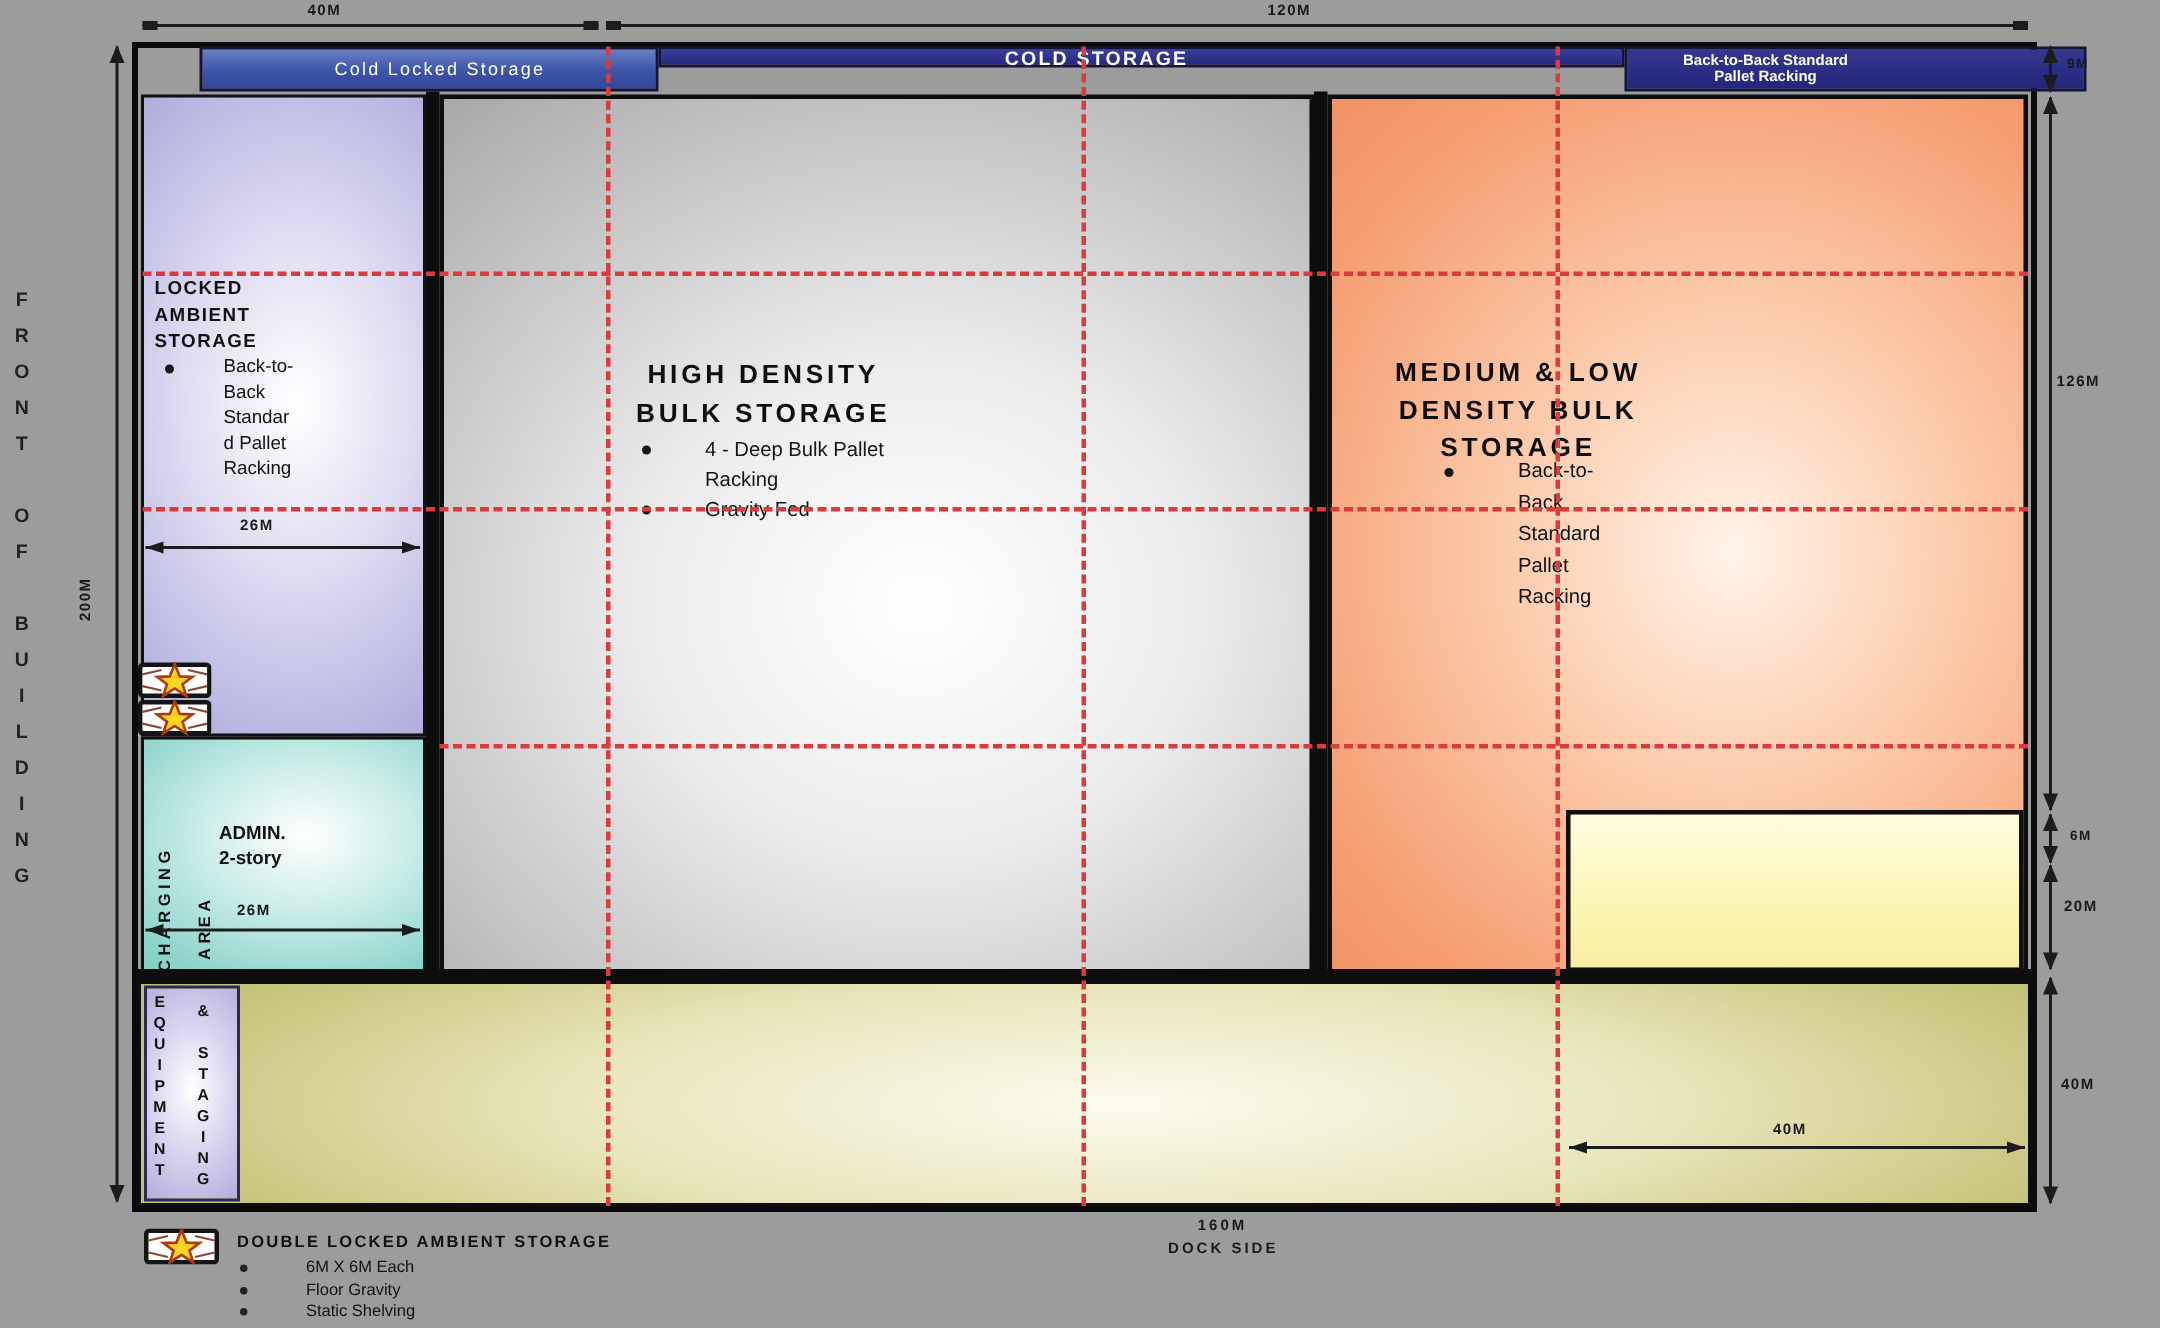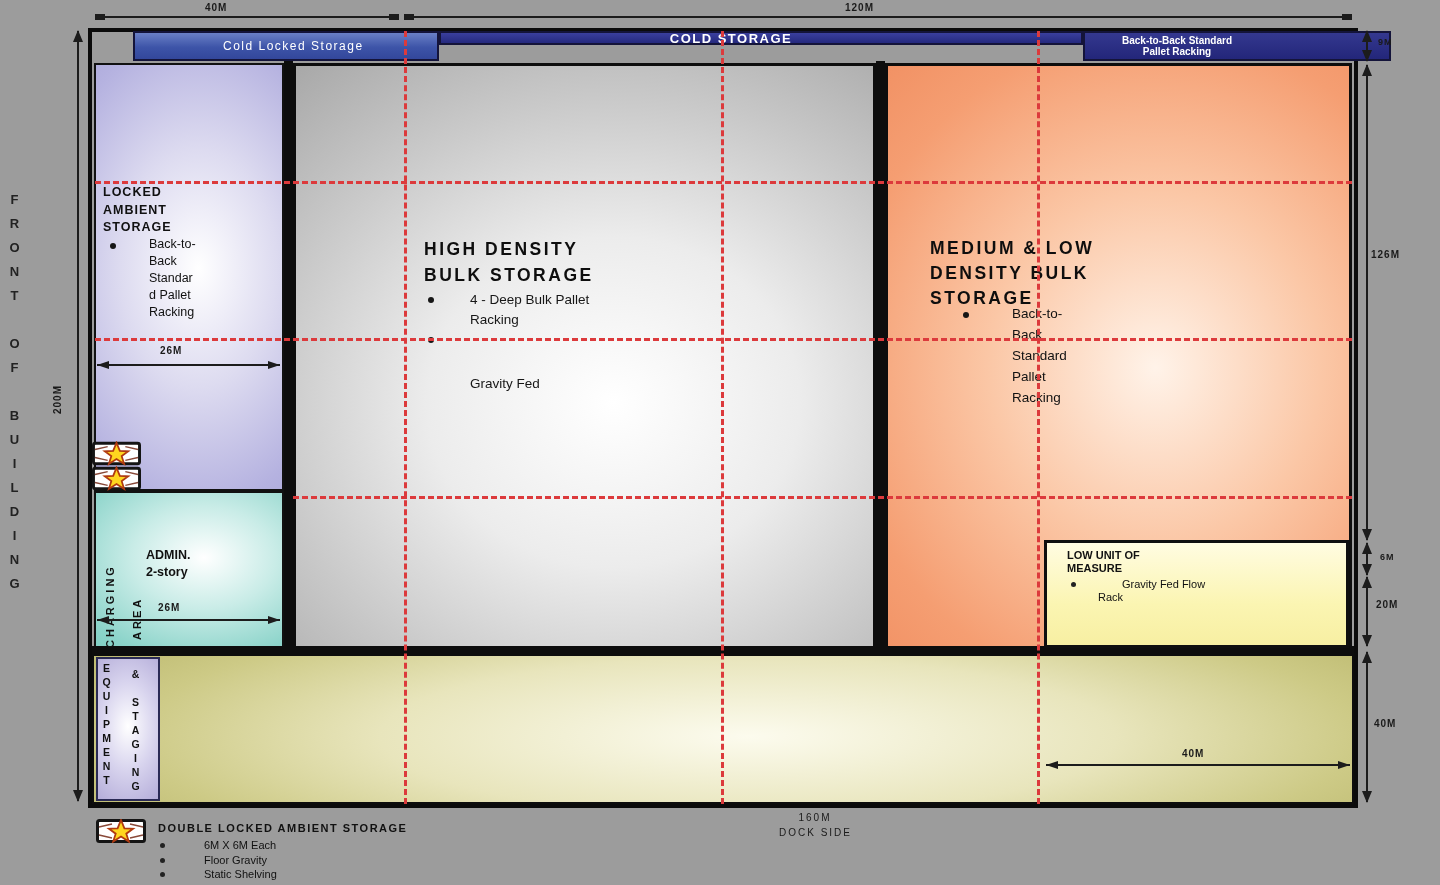--- a/index.html
+++ b/index.html
@@ -68,33 +68,33 @@
   .dimh.tick::after{content:"";position:absolute;right:0;top:-4px;width:10px;height:6px;background:#1c1c1c;}
   .dimv{width:0;border-left:2px solid #1c1c1c;}
   .dimv::before{content:"";position:absolute;top:-1px;left:-6px;
     border-left:5px solid transparent;border-right:5px solid transparent;border-bottom:12px solid #1c1c1c;}
   .dimv::after{content:"";position:absolute;bottom:-1px;left:-6px;
     border-left:5px solid transparent;border-right:5px solid transparent;border-top:12px solid #1c1c1c;}
   .dlabel{font-size:10px;font-weight:bold;letter-spacing:1px;z-index:8;color:#1a1a1a;white-space:nowrap;}
 
   
   .t{z-index:5;white-space:nowrap;}
-  .big-title{font-weight:bold;font-size:17.5px;letter-spacing:2.5px;line-height:26px;color:#0e0e0e;}
+  .big-title{font-weight:bold;font-size:17.5px;letter-spacing:2.5px;line-height:26px;color:#0e0e0e;text-align:center;}
   .sub{font-size:13.5px;line-height:20px;color:#161616;}
   .dot{position:absolute;width:6px;height:6px;border-radius:50%;background:#161616;z-index:5;}
   .small-title{font-weight:bold;font-size:12.5px;letter-spacing:1px;line-height:17.5px;}
   .bullet-col{font-size:12.5px;line-height:17px;}
   .vup{writing-mode:vertical-rl;transform:rotate(180deg);} 
   .vupright{writing-mode:vertical-rl;text-orientation:upright;}
   .front-b{font-size:13px;font-weight:bold;letter-spacing:9px;color:#222;}
   .olive-text{font-weight:bold;font-size:15.5px;letter-spacing:2px;line-height:20px;text-align:center;color:#101010;}
   .legend-title{font-size:11px;font-weight:bold;letter-spacing:1.5px;}
   .legend-item{font-size:11px;}
   .ldot{position:absolute;width:5px;height:5px;border-radius:50%;background:#222;z-index:8;}
-  .bottom-lab{font-size:10px;font-weight:normal;letter-spacing:2px;text-align:center;color:#1a1a1a;}
+  .bottom-lab{font-size:10px;font-weight:bold;letter-spacing:2px;text-align:center;color:#1a1a1a;}
   .staricon{z-index:6;}
 </style>
 </head>
 <body>
 
 <div class="abs frame"></div>
 
 <div class="abs bar bar1">
   <span>Cold Locked Storage</span>
 </div>
@@ -162,48 +162,37 @@
 <div class="abs t big-title" style="left:424px;top:236px;">
   <div>HIGH DENSITY</div>
   <div>BULK STORAGE</div>
 </div>
 <div class="abs dot" style="left:428px;top:297px;"></div>
 <div class="abs t sub" style="left:470px;top:290px;">
   <div>4 - Deep Bulk Pallet</div>
   <div>Racking</div>
 </div>
 <div class="abs dot" style="left:428px;top:337px;"></div>
-<div class="abs t sub" style="left:470px;top:330px;margin-top:44px;">Gravity Fed</div>
+<div class="abs t sub" style="left:470px;top:330px;">Gravity Fed</div>
 
 <div class="abs t big-title" style="left:930px;top:236px;line-height:25px;">
   <div>MEDIUM &amp; LOW</div>
   <div>DENSITY BULK</div>
   <div>STORAGE</div>
 </div>
 <div class="abs dot" style="left:963px;top:312px;"></div>
 <div class="abs t" style="left:1012px;top:303px;font-size:13.5px;line-height:21px;">
   <div>Back-to-</div>
   <div>Back</div>
   <div>Standard</div>
   <div>Pallet</div>
   <div>Racking</div>
 </div>
 
 <div class="abs yellowbox">
-  <div class="ybx-body">
-    <div>LOW UNIT OF</div>
-    <div>MEASURE</div>
-    <div class="ybx-bullet">
-      <span class="ybx-dot"></span>
-      <span class="ybx-bt">
-        <span style="display:block;">Gravity Fed Flow</span>
-        <span style="display:block;margin-left:-24px;">Rack</span>
-      </span>
-    </div>
-  </div>
 </div>
 
 <div class="abs t olive-text" style="left:295px;top:703px;width:660px;white-space:normal;">
 </div>
 <div class="abs t vupright" style="left:101px;top:662px;height:136px;font-size:10.5px;font-weight:bold;letter-spacing:2px;line-height:1;z-index:6;">EQUIPMENT</div>
 <div class="abs t vupright" style="left:130px;top:668px;height:128px;font-size:10.5px;font-weight:bold;letter-spacing:2px;line-height:1;z-index:6;">&amp; STAGING</div>
 <div class="abs dlabel" style="left:1182px;top:748px;z-index:8;">40M</div>
 <div class="abs dim dimh arrow" style="left:1046px;top:764px;width:304px;"></div>
 
 <div class="abs dlabel" style="left:205px;top:2px;">40M</div>

